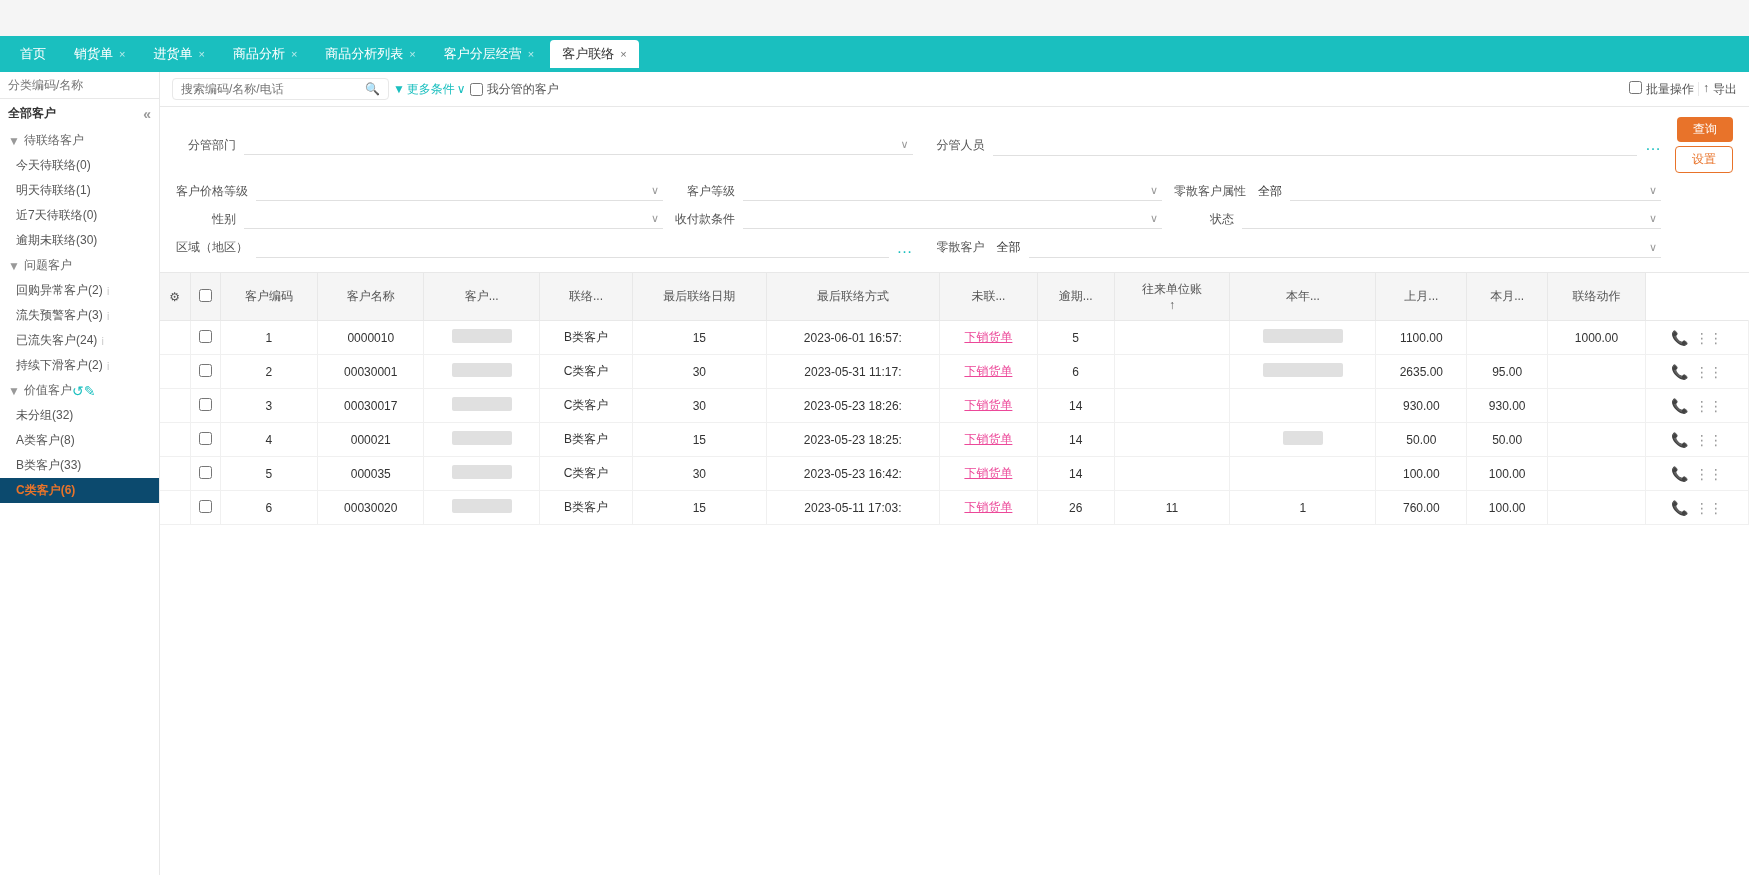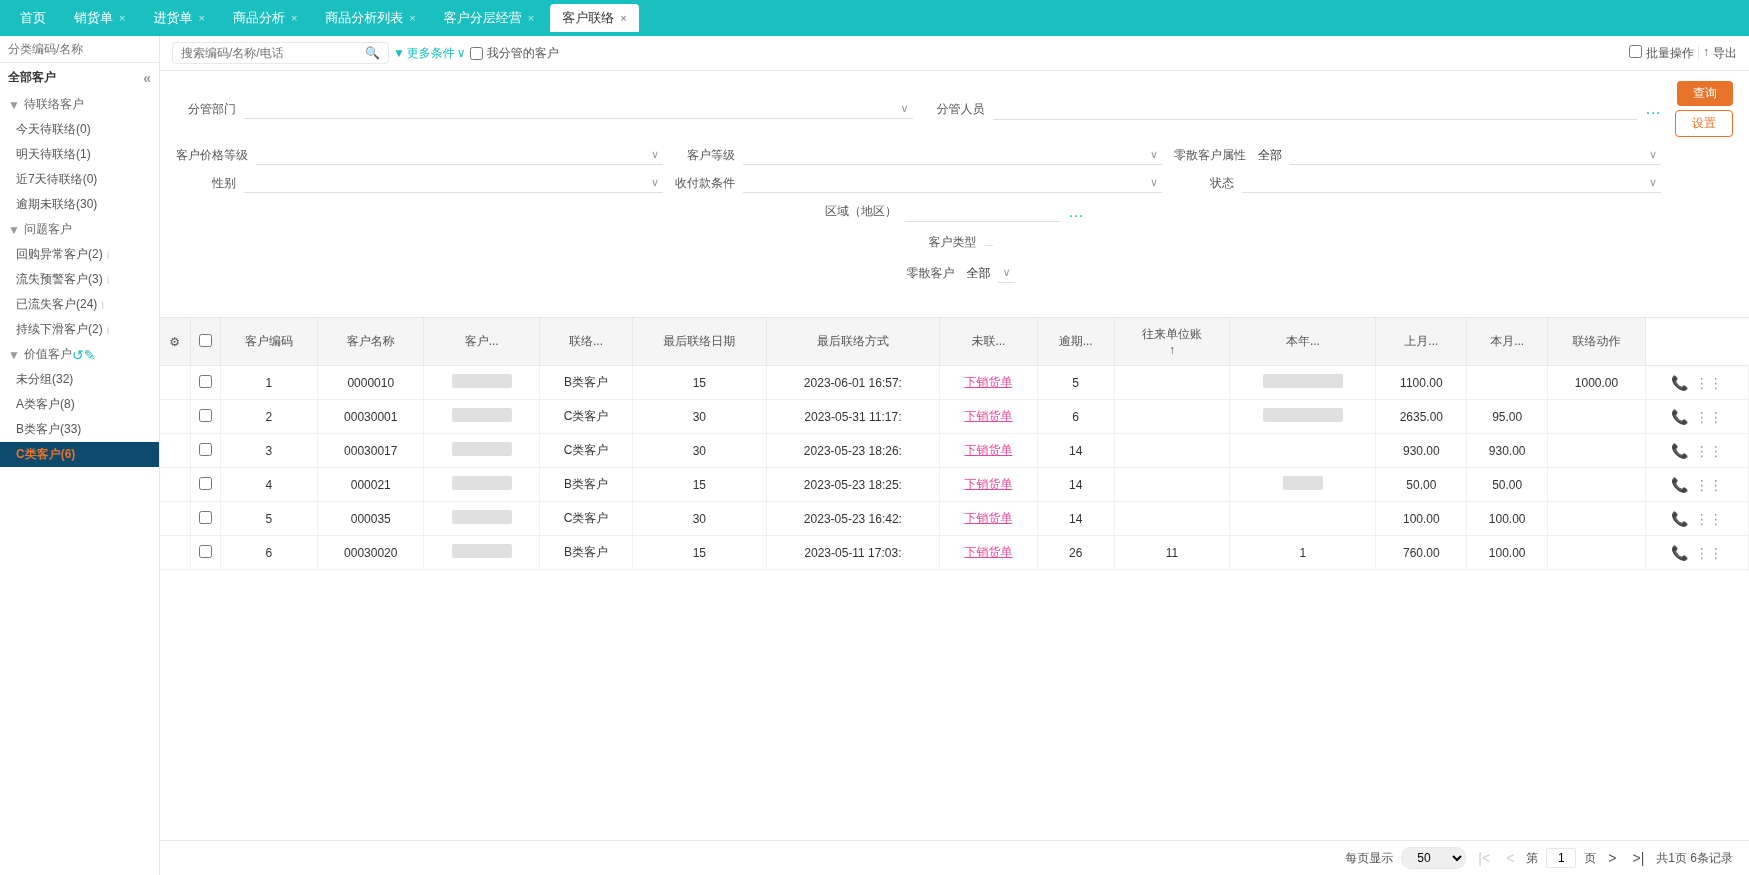--- a/index.html
+++ b/index.html
@@ -6,20 +6,21 @@
     body { font-family: 'Microsoft YaHei', Arial, sans-serif; font-size: 12px; background: #f5f5f5; color: #333; overflow: hidden; }
 
     
     .top-nav {
       display: flex;
       align-items: center;
       background: #1abfbf;
       height: 36px;
       padding: 0 8px;
       gap: 4px;
+      margin-top: 36px;
     }
     .nav-item {
       display: flex;
       align-items: center;
       padding: 0 12px;
       height: 28px;
       color: #fff;
       font-size: 13px;
       cursor: pointer;
       border-radius: 4px 4px 0 0;
@@ -156,21 +157,21 @@
       background: #fff;
       border-bottom: 1px solid #e8e8e8;
       padding: 10px 16px;
     }
     .filter-row {
       display: flex;
       align-items: center;
       gap: 12px;
       margin-bottom: 8px;
     }
-    .filter-row:last-child { margin-bottom: 12px; flex-direction: column; }
+    .filter-row:last-child { margin-bottom: 4px; }
     .filter-field {
       display: flex;
       align-items: center;
       flex: 1;
       gap: 8px;
     }
     .filter-label {
       font-size: 12px;
       color: #555;
       white-space: nowrap;
@@ -526,26 +527,20 @@
           </div>
         </div>
         <div style="min-width:60px;"></div>
       </div>
 
       <div class="filter-row">
         <div class="filter-field">
           <span class="filter-label">区域（地区）</span>
           <input class="filter-input" type="text" style="flex: 1 1 0%;">
           <span class="filter-dots">…</span>
-        </div>
-        <div class="filter-field">
-          <span class="filter-label">客户类型</span>
-          <div class="filter-select">
-            <span></span>
-          </div>
         </div>
         <div class="filter-field">
           <span class="filter-label">零散客户</span>
           <span style="font-size:12px;color:#333;margin-left:4px;">全部</span>
           <div class="filter-select" style="flex:1;">
             <span></span>
             <span class="filter-select-arrow">∨</span>
           </div>
         </div>
         <div style="min-width:60px;"></div>

